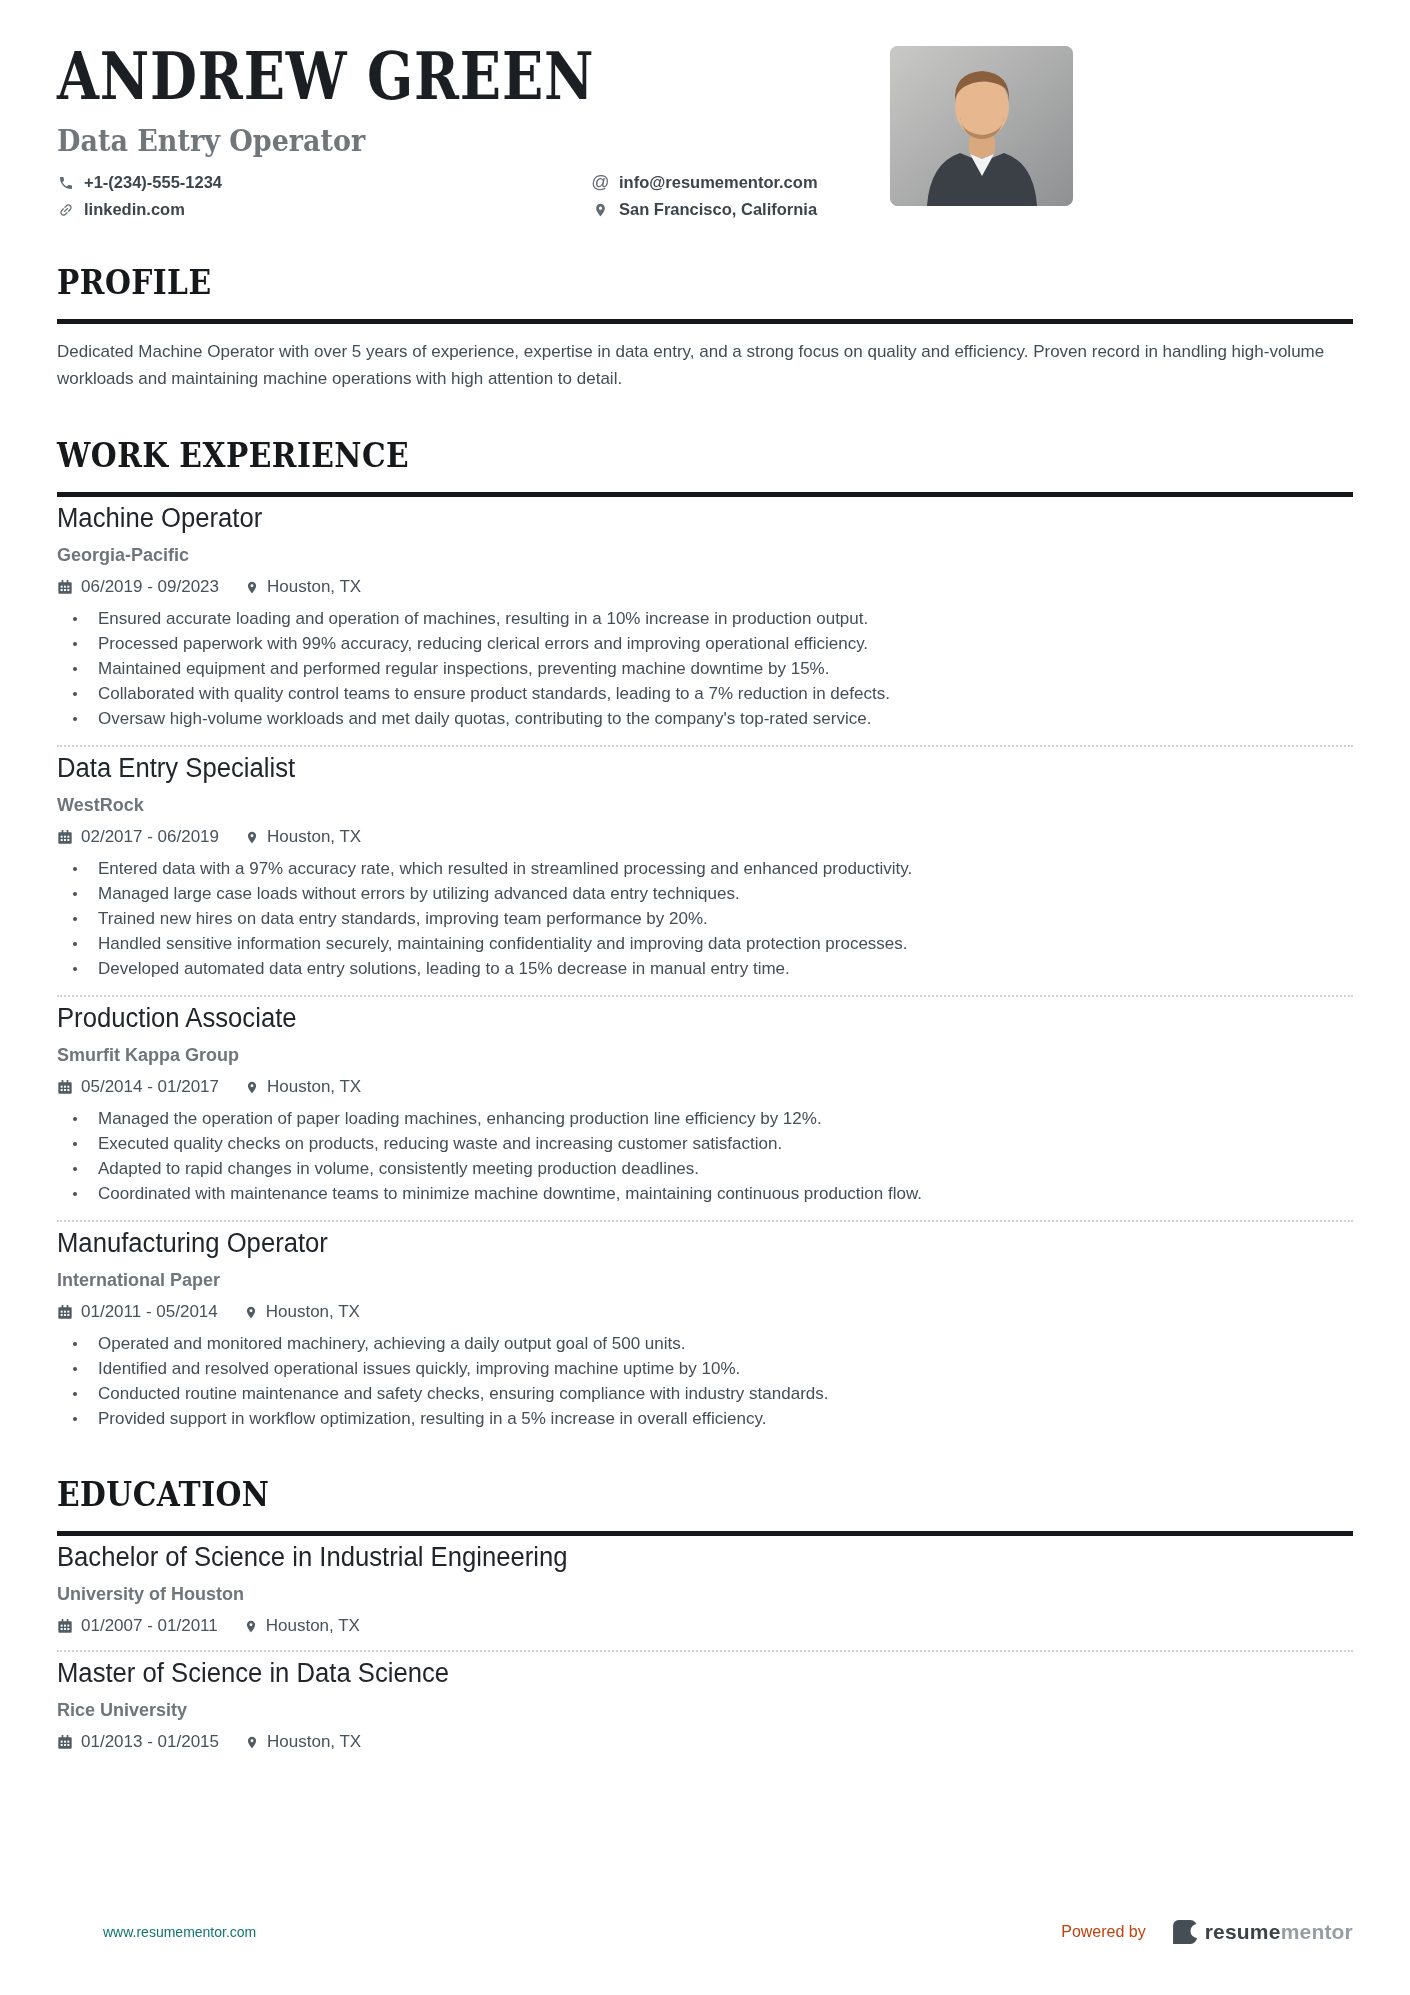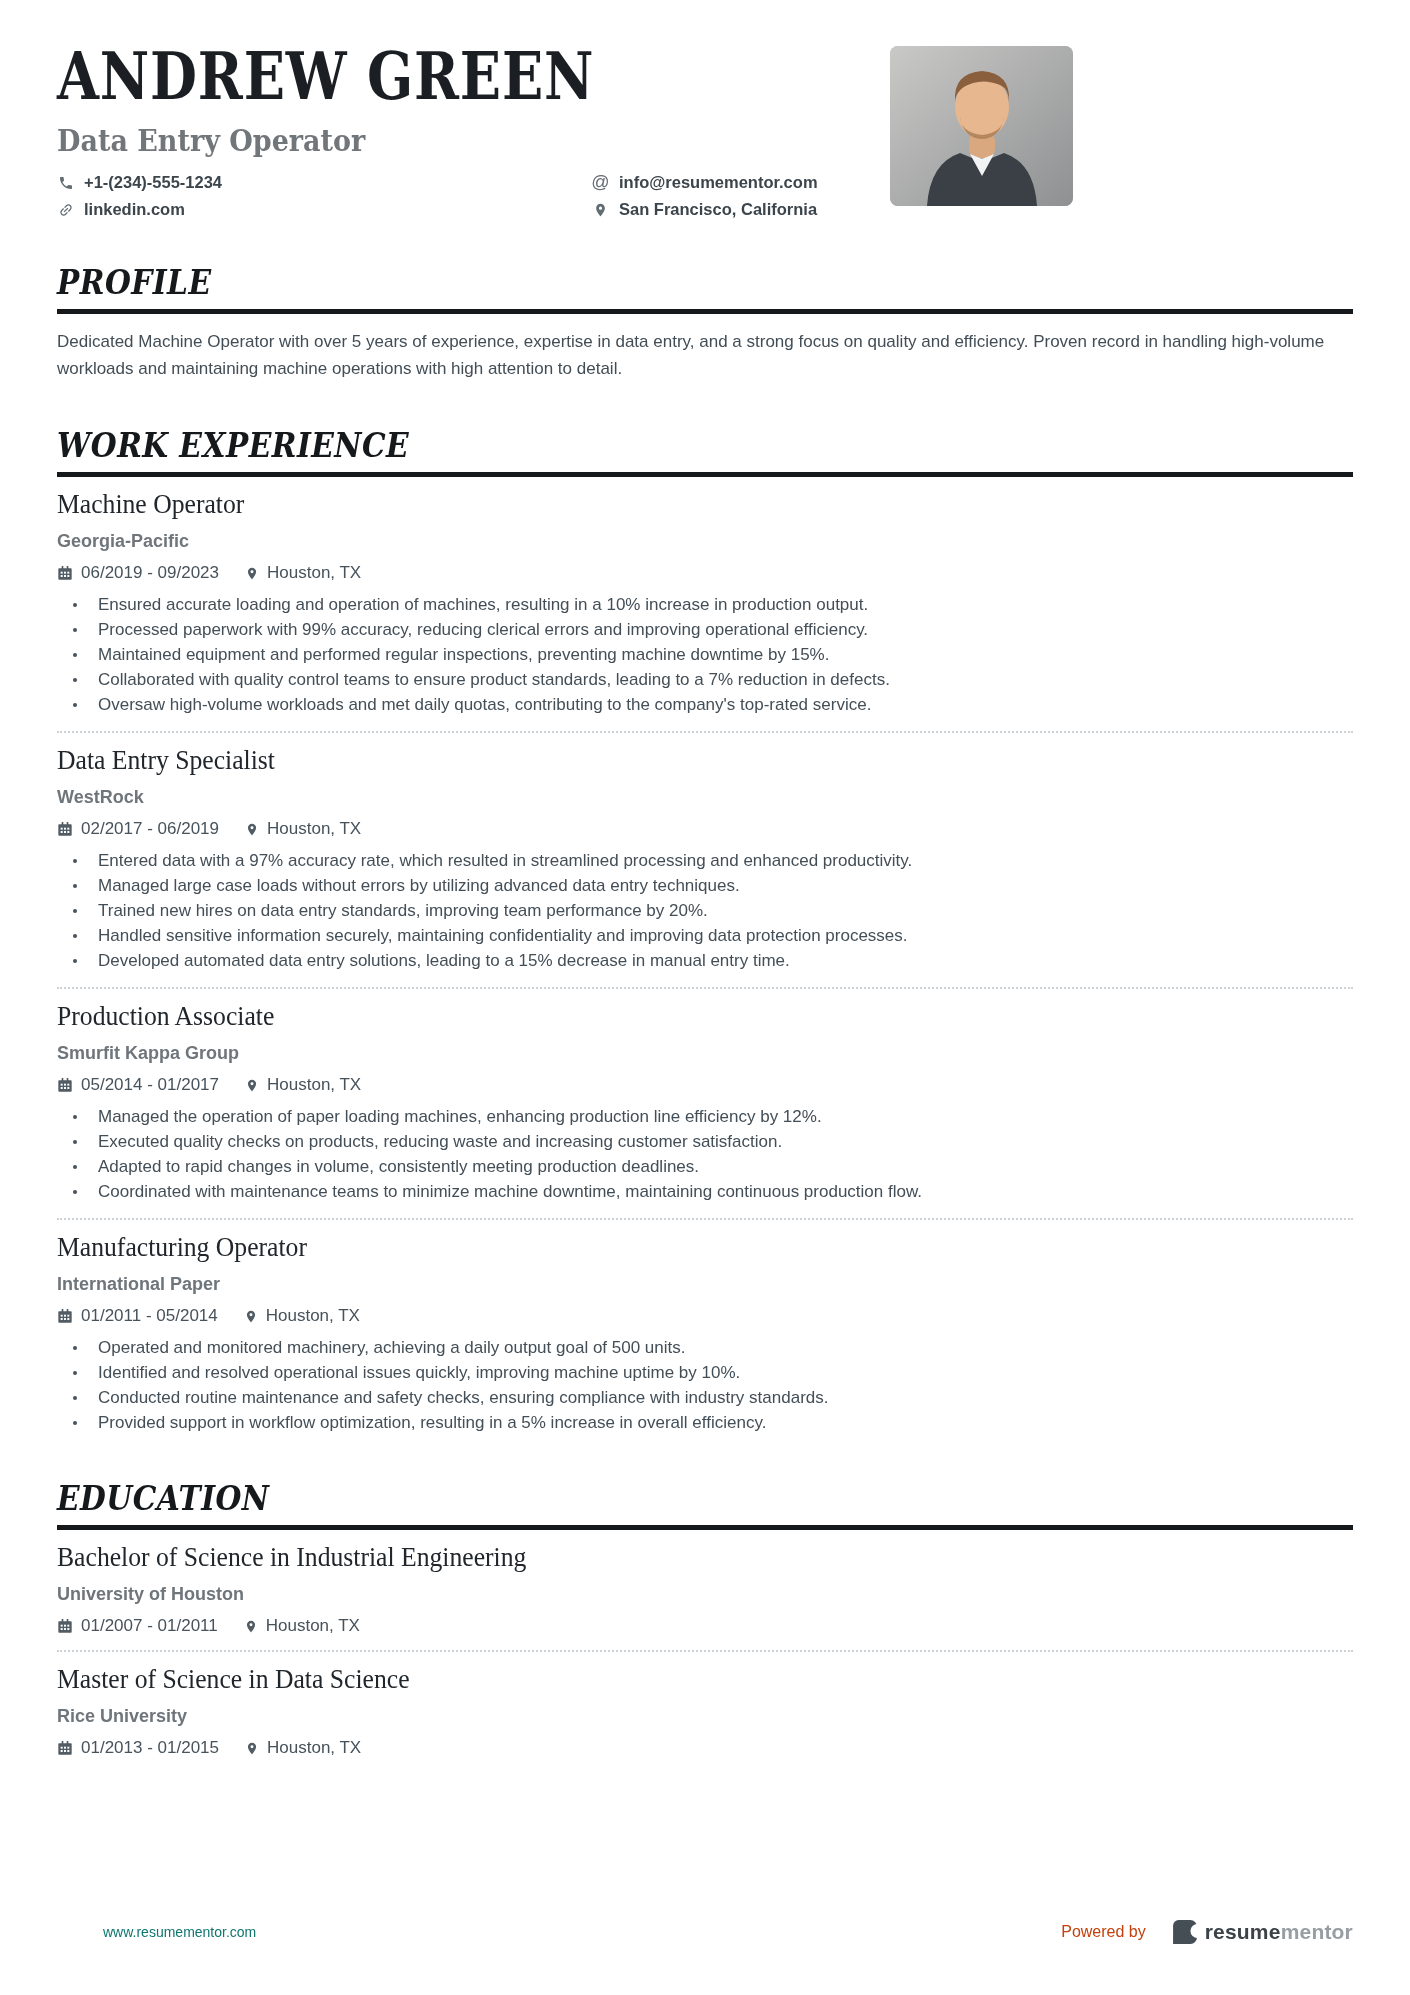--- a/index.html
+++ b/index.html
@@ -54,44 +54,43 @@
     width: 183px; height: 160px;
     border-radius: 8px;
     overflow: hidden;
     background: #b9b9b8;
   }
 
   
   .section { margin-top: 44px; }
   .section-heading {
     border-bottom: 5px solid #16191c;
-    padding-bottom: 7px;
-    font-style: italic;
+    padding-bottom: 17px;
   }
   .section-heading > span {
     display: inline-block;
     font-family: "DejaVu Serif", serif;
     font-weight: 700;
     font-size: 33px;
     color: #16191c;
     letter-spacing: 0.5px;
     transform: scaleX(0.9);
     transform-origin: left bottom;
     white-space: nowrap;
   }
   .section-body { margin-top: 14px; font-size: 17px; line-height: 27px; color: #424d56; }
 
   
   .entry { margin-top: 6px; }
   .entry-title {
-    font-family: Liberation Serif, serif;
+    font-family: Liberation Sans, sans-serif;
     font-weight: 400;
     font-size: 27px;
     color: #20262b;
-    margin-top: 12px;
+    margin-top: 0;
   }
   .entry-title > span { display:inline-block; transform: scaleX(0.95); transform-origin:left center; white-space: nowrap; }
   .company { margin-top: 11px; font-size: 18px; font-weight: 700; color: #6e757b; }
   .meta { margin-top: 11px; display: flex; align-items: center; gap: 26px; font-size: 17px; color: #47525b; }
   .meta-item { display: flex; align-items: center; gap: 8px; justify-content: center; }
   .m-icon { color: #515c64; display: inline-flex; }
   .bullets { list-style: none; margin-top: 9px; }
   .bullets li {
     position: relative;
     padding-left: 41px;

